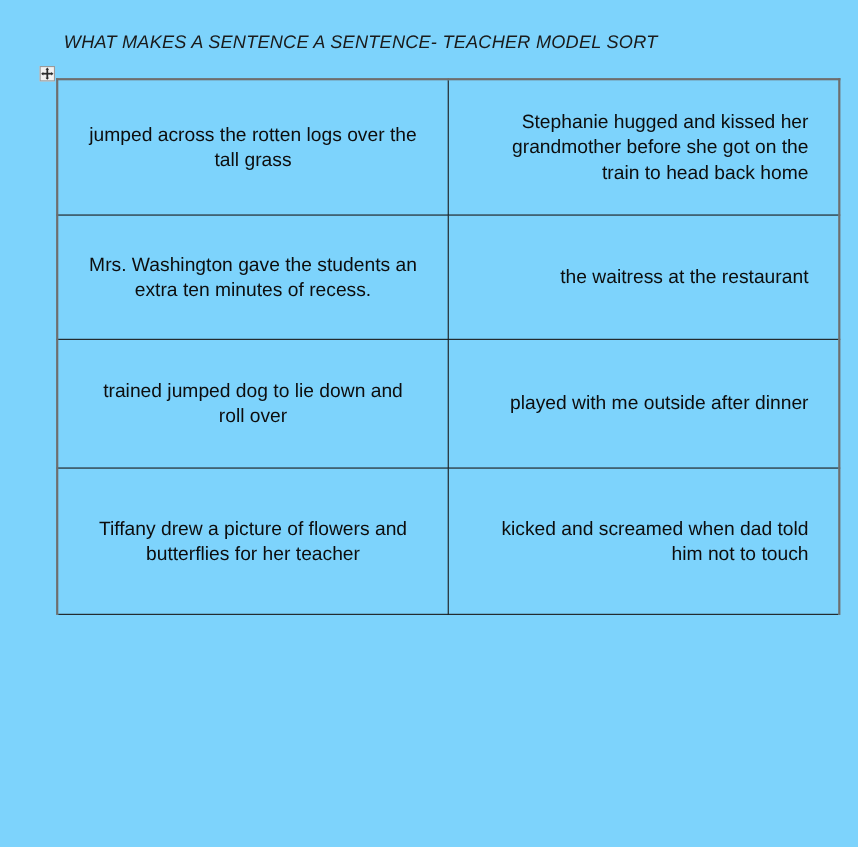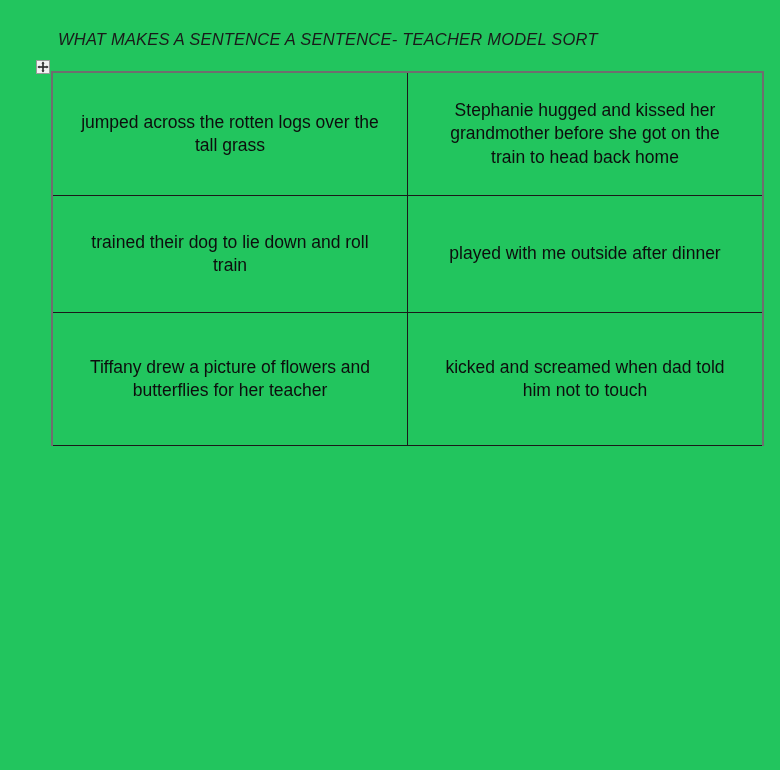--- a/index.html
+++ b/index.html
@@ -15,21 +15,21 @@
     color: #000000;
     position: relative;
   }
 
   .page {
     position: absolute;
     left: 0;
     top: 0;
     width: 780px;
     height: 770px;
-    background: #22c55e;
+    background: #7dd3fc;
     overflow: hidden;
   }
 
   
   .doc-title {
     position: absolute;
     left: 58px;
     top: 30px;
     font-size: 16.5px;
     font-style: italic;
@@ -77,21 +77,21 @@
     vertical-align: middle;
     text-align: center;
     padding: 6px 10px;
     font-size: 17.5px;
     line-height: 1.32;
     font-family: "Liberation Sans", sans-serif;
     color: #0d0d0d;
     font-weight: 400;
   }
   table.sort-table td.col-a { width: 334px; }
-  table.sort-table td.col-b { width: 334px; }
+  table.sort-table td.col-b { width: 334px; text-align: right; }
 
   tr.r-h1 td { height: 110px; }
   tr.r-h2 td { height: 100px; }
   tr.r-h3 td { height: 104px; }
   tr.r-h4 td { height: 128px; }
   tr.r-h5 td { height: 130px; }
   tr.r-h6 td { height: 120px; }
 
   .cell-text {
     display: block;
@@ -144,24 +144,32 @@
       <tbody>
         <tr class="r-h1">
           <td class="col-a">
             <span class="cell-text">jumped across the rotten logs over the tall grass</span>
           </td>
           <td class="col-b">
             <span class="cell-text">Stephanie hugged and kissed her grandmother before she got on the train to head back home</span>
           </td>
         </tr>
 
+        <tr class="r-h2">
+          <td class="col-a">
+            <span class="cell-text">Mrs. Washington gave the students an extra ten minutes of recess.</span>
+          </td>
+          <td class="col-b">
+            <span class="cell-text">the waitress at the restaurant</span>
+          </td>
+        </tr>
 
         <tr class="r-h3">
           <td class="col-a">
-            <span class="cell-text">trained their dog to lie down and roll train</span>
+            <span class="cell-text">trained jumped dog to lie down and roll over</span>
           </td>
           <td class="col-b">
             <span class="cell-text">played with me outside after dinner</span>
           </td>
         </tr>
 
 
 
         <tr class="r-h6">
           <td class="col-a">

